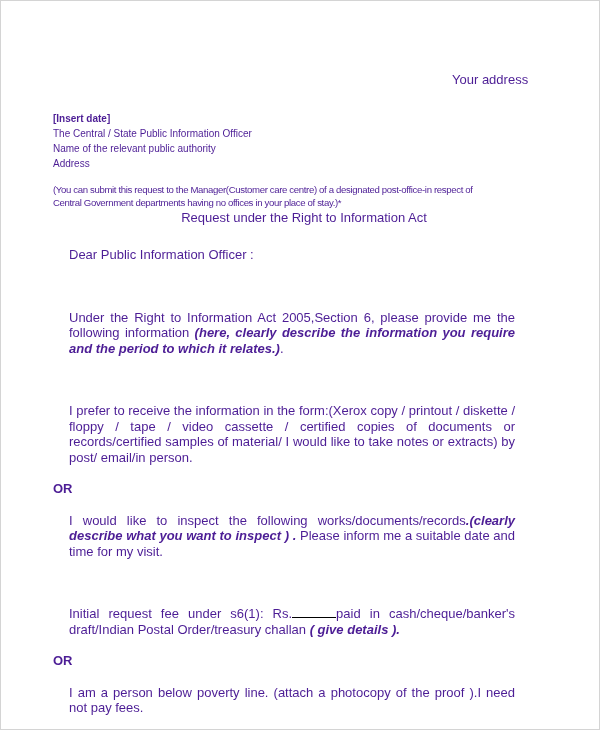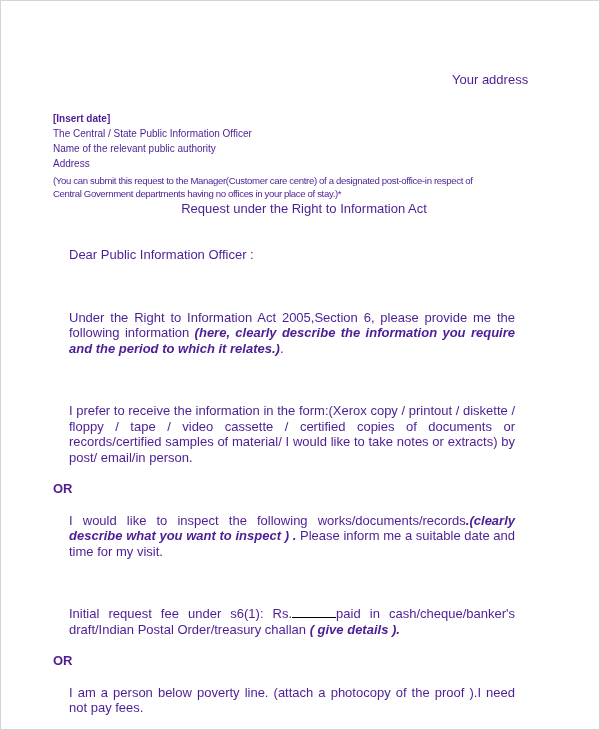--- a/index.html
+++ b/index.html
@@ -41,21 +41,21 @@
       font-size: 10px;
       line-height: 15px;
       white-space: nowrap;
     }
     .bold { font-weight: bold; }
     .bi { font-weight: bold; font-style: italic; }
     .note {
       font-size: 9.6px;
       line-height: 13px;
       letter-spacing: -0.35px;
-      margin-top: 3px;
+      margin-top: 12px;
       white-space: nowrap;
     }
     .subject {
       text-align: center;
       font-size: 13px;
       line-height: 15px;
       margin-top: 1px;
       padding-left: 22px;
     }
     .body-block {

